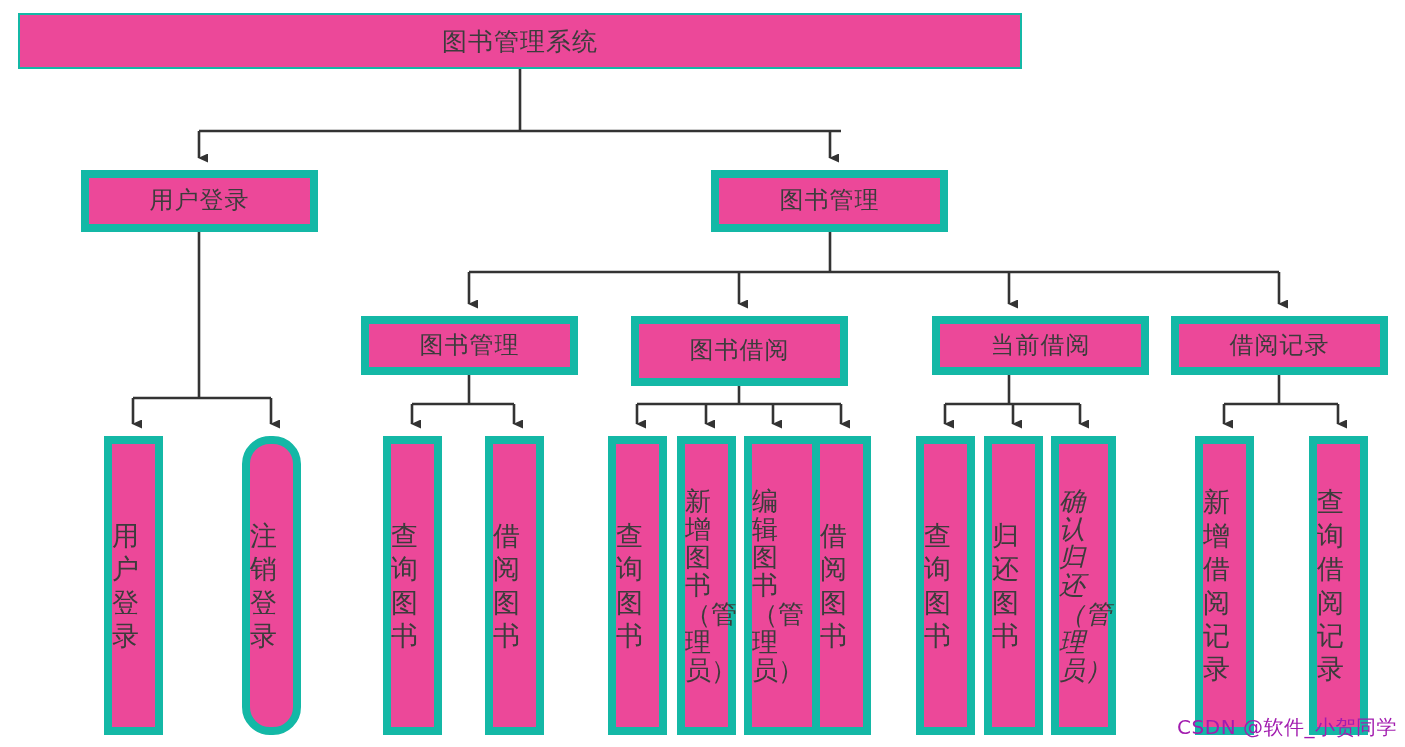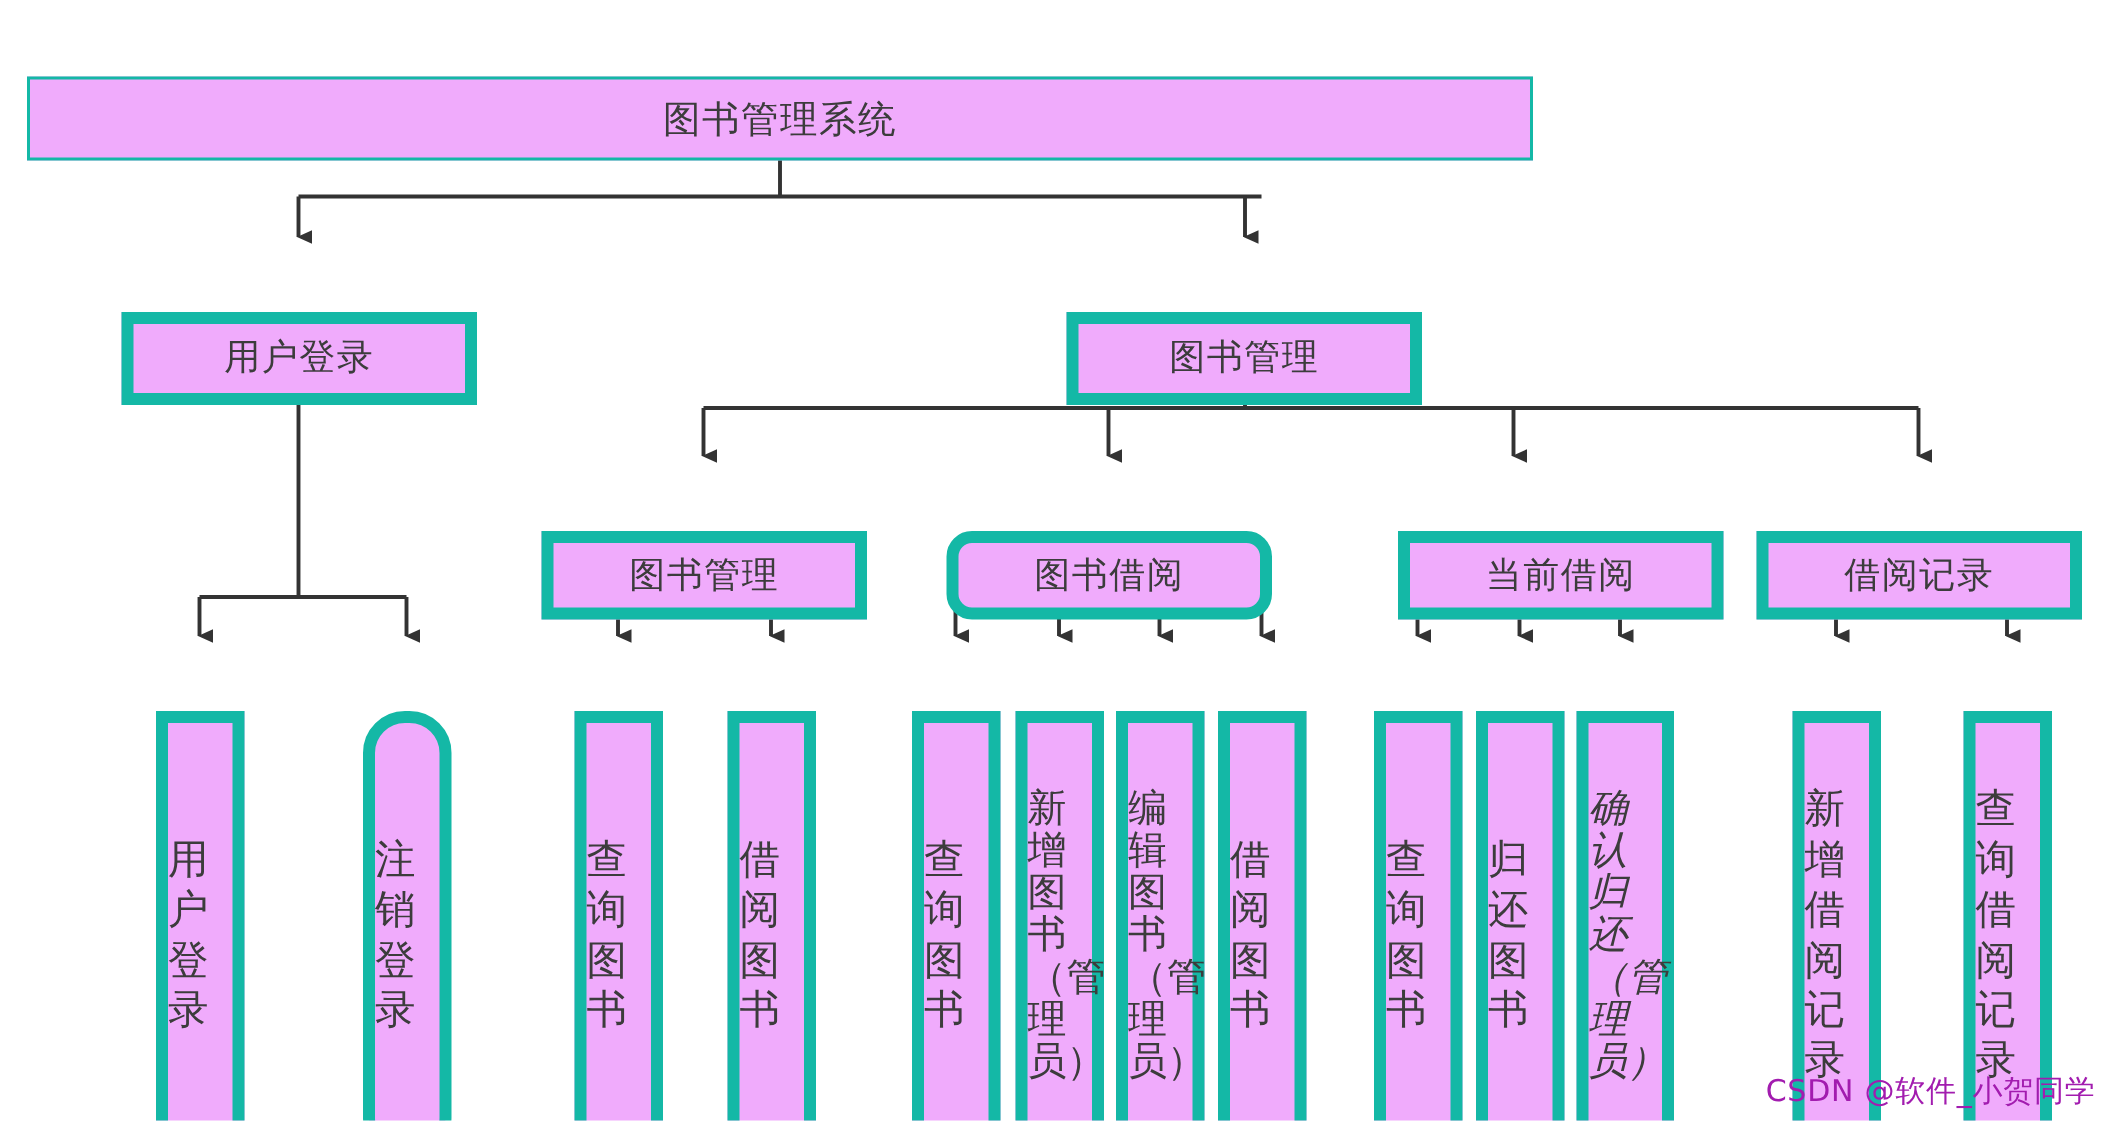--- a/index.html
+++ b/index.html
@@ -9,27 +9,26 @@
     font-family:"DejaVu Sans","Liberation Sans",sans-serif;
     position:relative;
     overflow:hidden;
   }
   #canvas{position:absolute;left:0;top:0;width:1405px;height:747px;}
   svg.lines{position:absolute;left:0;top:0;width:1405px;height:747px;pointer-events:none;}
 
   .node{
     position:absolute;
     box-sizing:border-box;
-    background:#f0abfc;
+    background:#ec4899;
     border:8px solid #14b8a6;
     display:flex;
     align-items:center;
     justify-content:center;
     color:#333333;
-    margin-top:38px;
   }
   .node .lbl{
     display:block;
     text-align:center;
     line-height:1.08;
     white-space:nowrap;
     color:#3c3c3c;
   }
   
   .node.h .lbl{font-size:25px;letter-spacing:1px;}
@@ -125,21 +124,21 @@
   <div class="node h branch" style="left:81px;top:170px;width:237px;height:62px;">
     <span class="lbl">用户登录</span>
   </div>
   <div class="node h branch" style="left:711px;top:170px;width:237px;height:62px;">
     <span class="lbl">图书管理</span>
   </div>
 
   <div class="node h branch" style="left:361px;top:316px;width:217px;height:59px;">
     <span class="lbl">图书管理</span>
   </div>
-  <div class="node h branch" style="left:631px;top:316px;width:217px;height:59px;border-radius:17px;">
+  <div class="node h branch" style="left:631px;top:316px;width:217px;height:70px;">
     <span class="lbl">图书借阅</span>
   </div>
   <div class="node h branch" style="left:932px;top:316px;width:217px;height:59px;">
     <span class="lbl">当前借阅</span>
   </div>
   <div class="node h branch" style="left:1171px;top:316px;width:217px;height:59px;">
     <span class="lbl">借阅记录</span>
   </div>
 
   <div class="node leaf" style="left:104px;top:436px;width:59px;height:299px;">
@@ -155,21 +154,21 @@
   <div class="node leaf" style="left:485px;top:436px;width:59px;height:299px;">
     <span class="lbl">借阅图书</span>
   </div>
 
   <div class="node leaf" style="left:608px;top:436px;width:59px;height:299px;">
     <span class="lbl">查询图书</span>
   </div>
   <div class="node leaf tight" style="left:677px;top:436px;width:59px;height:299px;">
     <span class="lbl">新增图书（管理员）</span>
   </div>
-  <div class="node leaf tight" style="left:744px;top:436px;width:59px;height:299px;">
+  <div class="node leaf tight" style="left:744px;top:436px;width:76px;height:299px;">
     <span class="lbl">编辑图书（管理员）</span>
   </div>
   <div class="node leaf" style="left:812px;top:436px;width:59px;height:299px;">
     <span class="lbl">借阅图书</span>
   </div>
 
   <div class="node leaf" style="left:916px;top:436px;width:59px;height:299px;">
     <span class="lbl">查询图书</span>
   </div>
   <div class="node leaf" style="left:984px;top:436px;width:59px;height:299px;">

